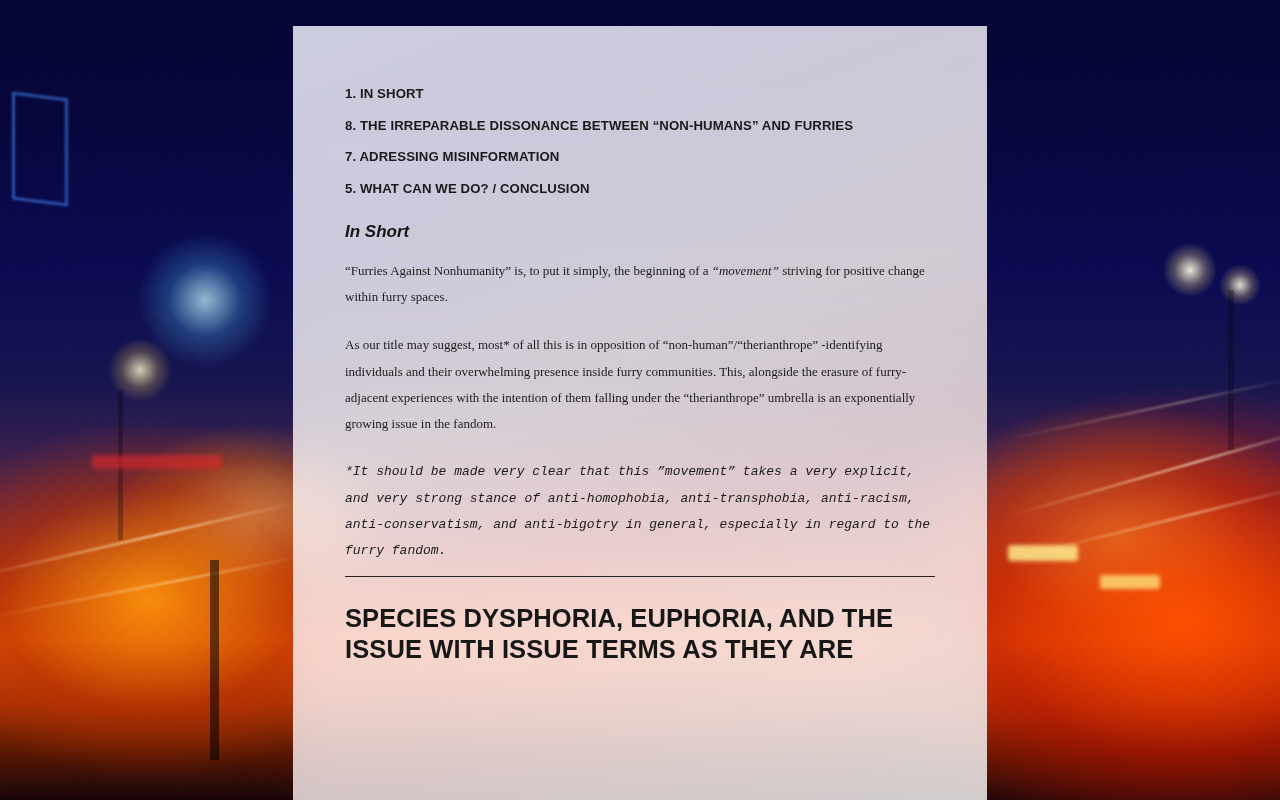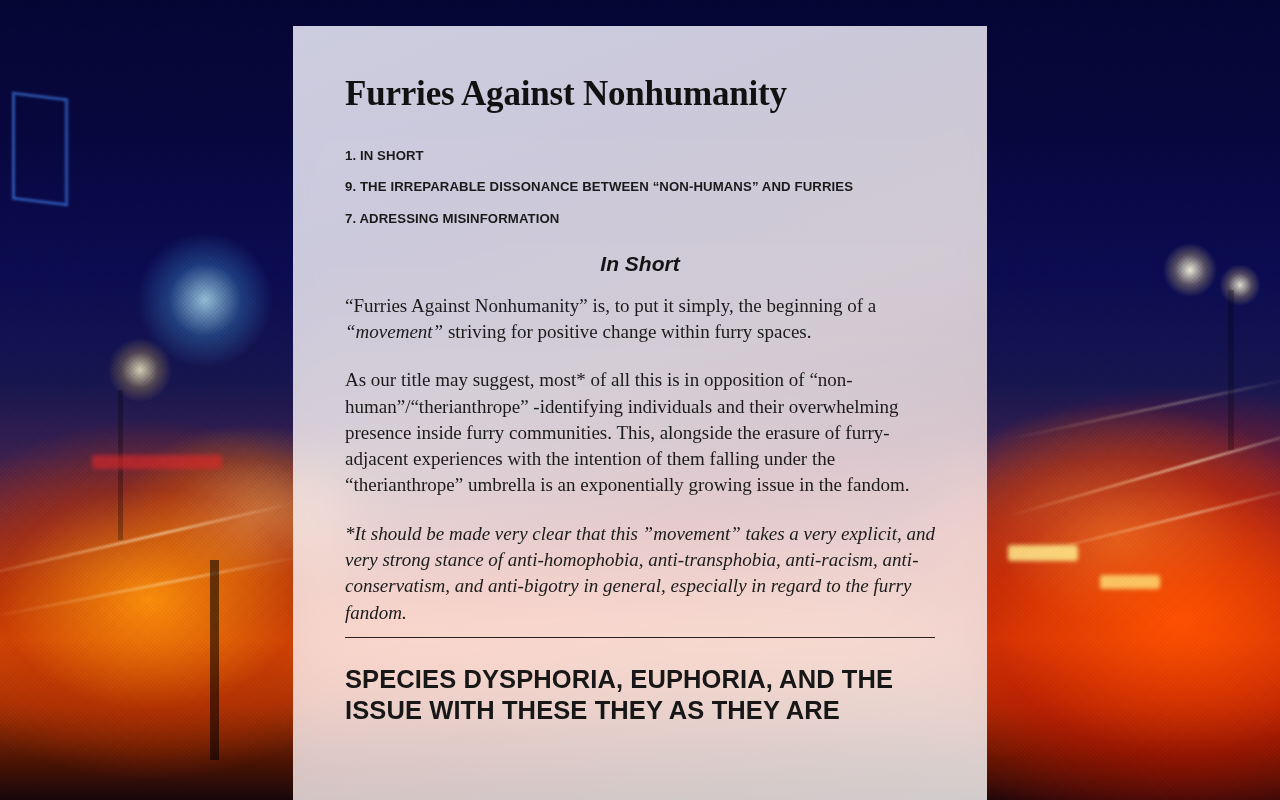--- a/index.html
+++ b/index.html
@@ -114,38 +114,37 @@
     letter-spacing:0.1px;
     margin-bottom:21px;
   }
   #toc li { list-style:none;margin-top:9px; }
 
   
   .sub-heading {
     font-family:"Liberation Sans", sans-serif;
     font-weight:700;
     font-style:italic;
-    font-size:21px;
+    font-size:17px;
     line-height:1.25;
     color:#141414;
     margin-bottom:15px;
-    text-align:center;
   }
 
   
   .body-p {
     font-family:"Liberation Serif", serif;
-    font-size:19px;
+    font-size:13px;
     line-height:26.3px;
     color:#1b1b1b;
     margin-bottom:22px;
     max-width:592px;
   }
   .body-p em { font-style:italic; }
-  .body-p.italic-note { font-style:italic; margin-bottom:4px; }
+  .body-p.italic-note { font-style:italic; margin-bottom:4px;font-family:Liberation Mono, monospace; }
 
   
   #divider {
     width:590px; height:0;
     border-top:1.3px solid #2b2020;
     margin:11px 0 26px 0;
   }
 
   
   #section-heading {
@@ -172,34 +171,34 @@
   <div class="pole p2"></div>
   <div class="pole p3"></div>
   <div class="signglow g1"></div>
   <div class="signglow g2"></div>
   <div class="signglow g3"></div>
 </div>
 
 <div id="card">
   <div id="inner">
 
-    <h1 id="doc-title">Furries Against Nonhumanity</h1>
 
     <ul id="toc">
       <li>1. IN SHORT</li>
-      <li>9. THE IRREPARABLE DISSONANCE BETWEEN “NON-HUMANS” AND FURRIES</li>
+      <li>8. THE IRREPARABLE DISSONANCE BETWEEN “NON-HUMANS” AND FURRIES</li>
       <li>7. ADRESSING MISINFORMATION</li>
+      <li>5. WHAT CAN WE DO? / CONCLUSION</li>
     </ul>
 
     <h2 class="sub-heading">In Short</h2>
 
     <p class="body-p"><span>“Furries Against Nonhumanity” is, to put it simply, the beginning of a </span><em>“movement”</em><span> striving for positive change within furry spaces.</span></p>
 
     <p class="body-p">As our title may suggest, most* of all this is in opposition of “non-human”/“therianthrope” -identifying individuals and their overwhelming presence inside furry communities. This, alongside the erasure of furry-adjacent experiences with the intention of them falling under the “therianthrope” umbrella is an exponentially growing issue in the fandom.</p>
 
     <p class="body-p italic-note">*It should be made very clear that this ”movement” takes a very explicit, and very strong stance of anti-homophobia, anti-transphobia, anti-racism, anti-conservatism, and anti-bigotry in general, especially in regard to the furry fandom.</p>
 
     <div id="divider"></div>
 
-    <h2 id="section-heading">SPECIES DYSPHORIA, EUPHORIA, AND THE ISSUE WITH THESE THEY AS THEY ARE</h2>
+    <h2 id="section-heading">SPECIES DYSPHORIA, EUPHORIA, AND THE ISSUE WITH ISSUE TERMS AS THEY ARE</h2>
 
   </div>
 </div>
 
 </body></html>

